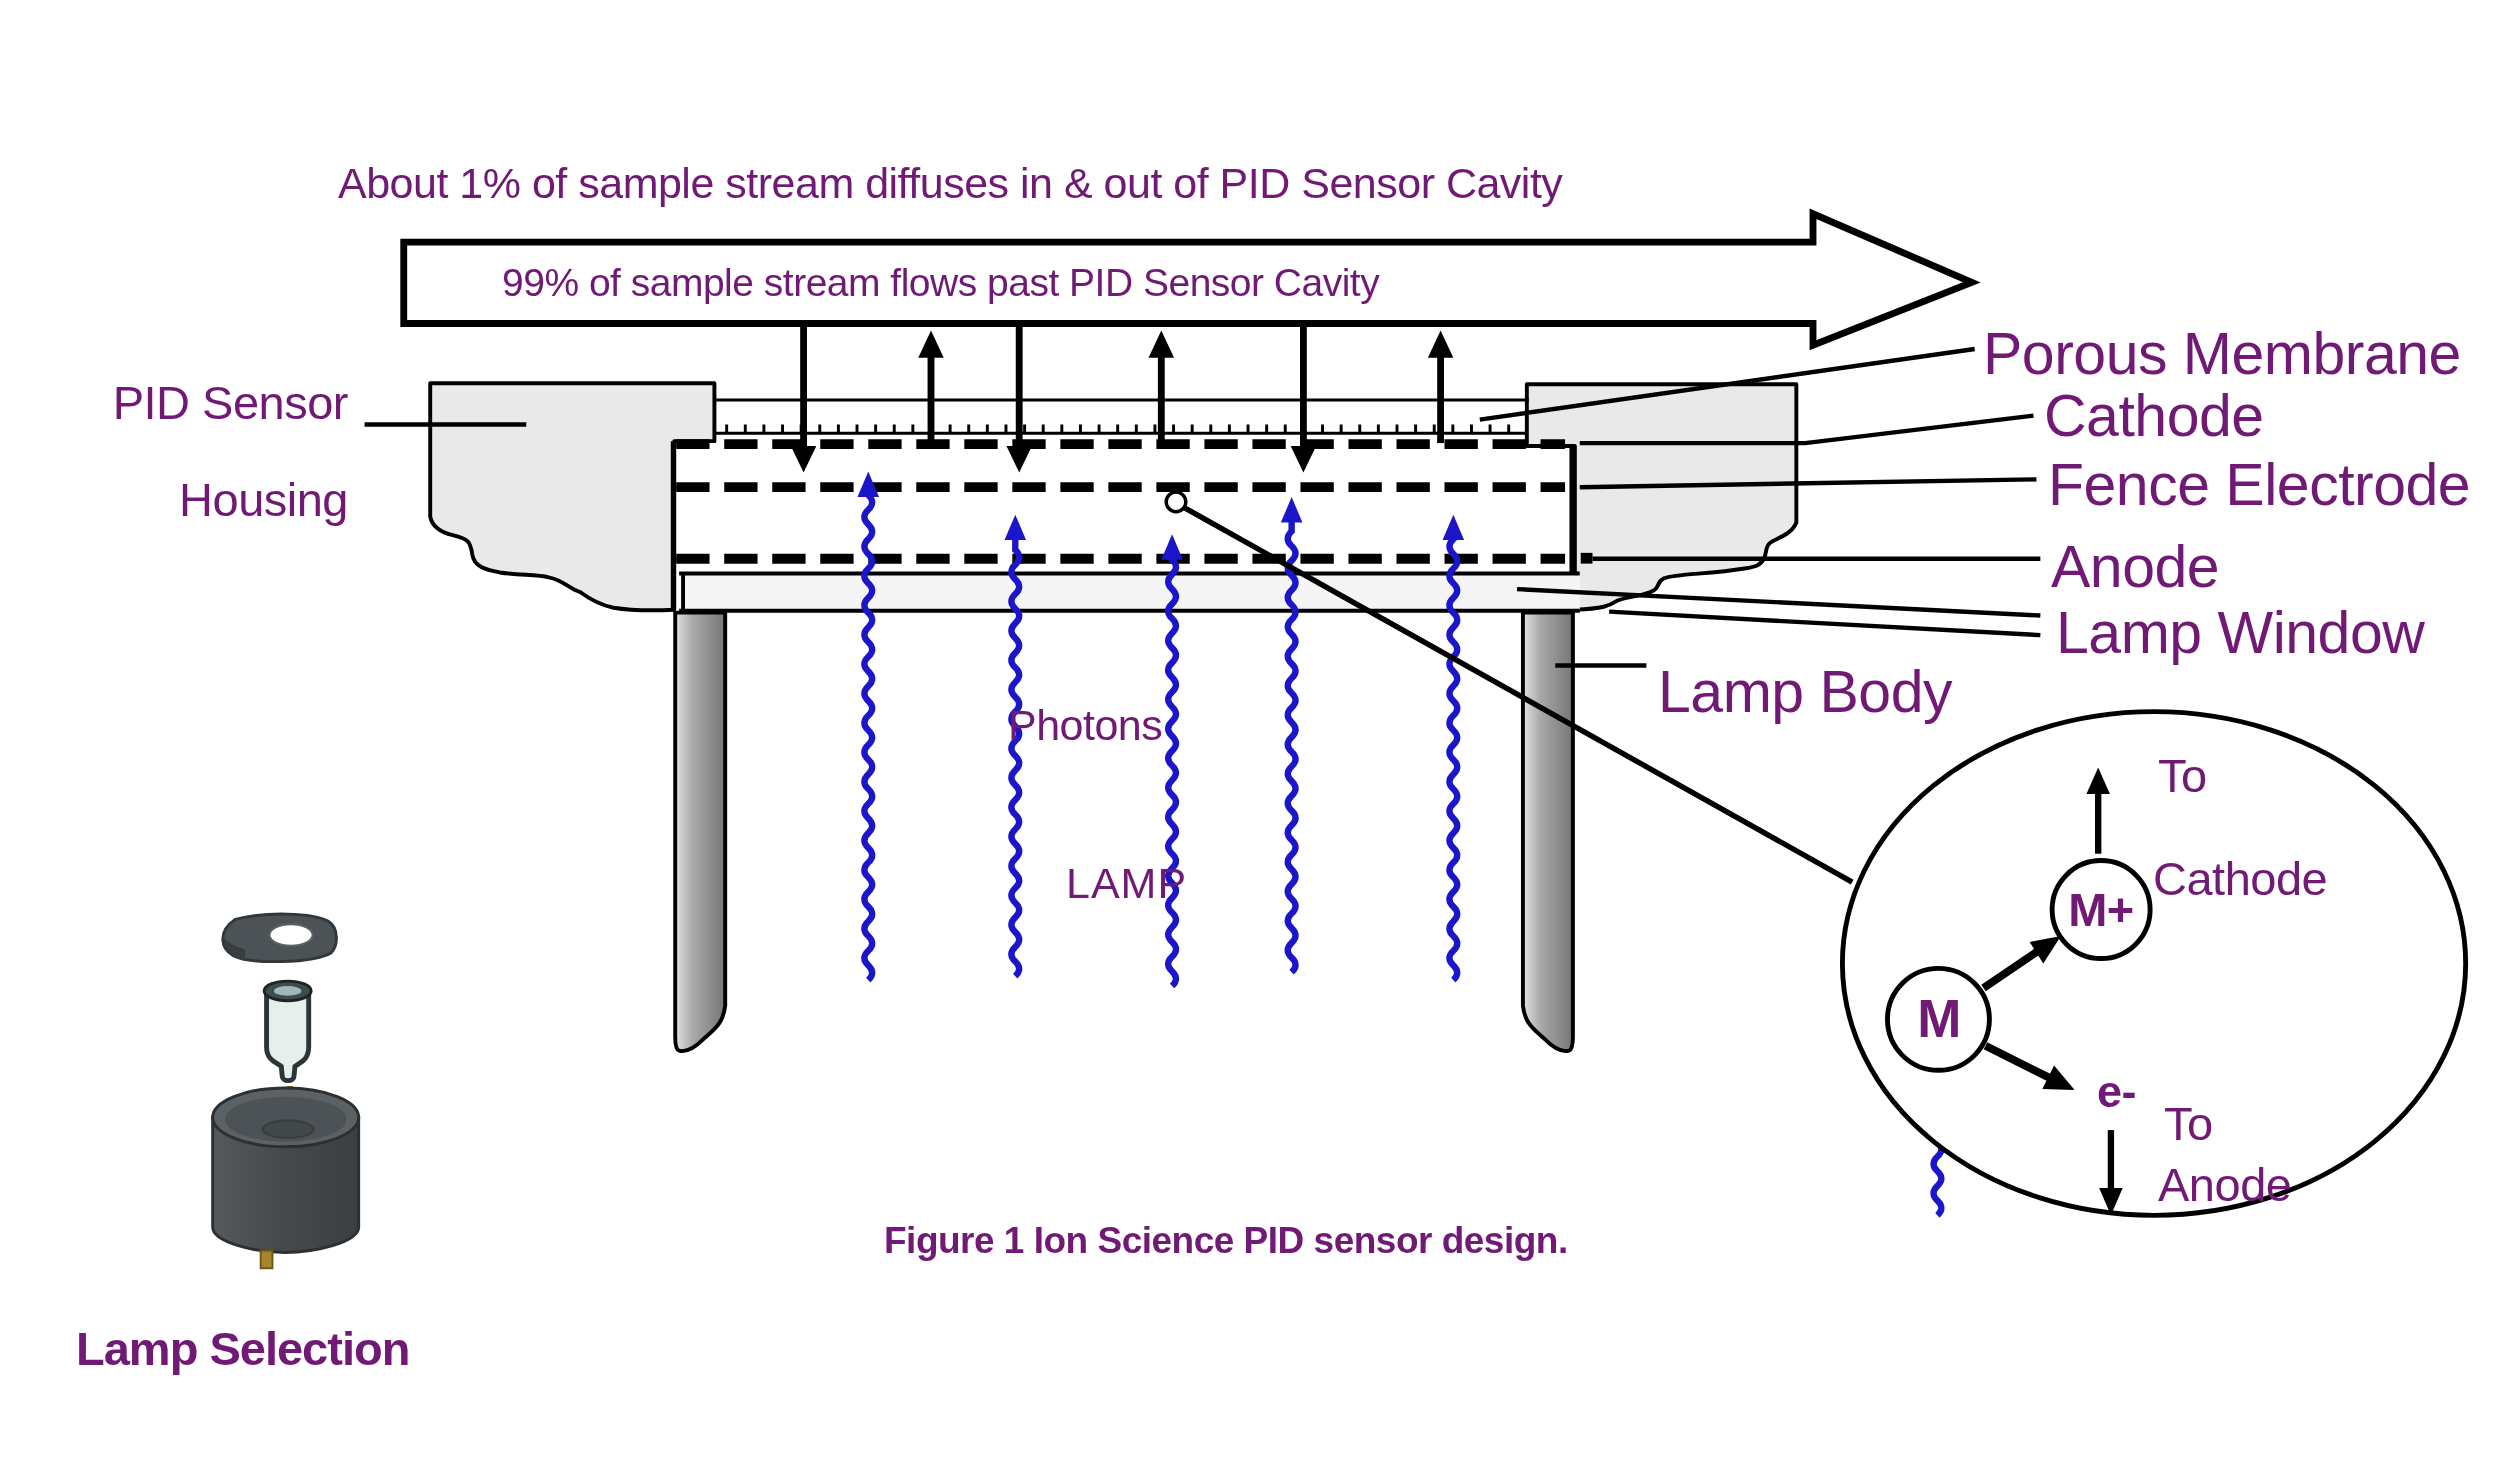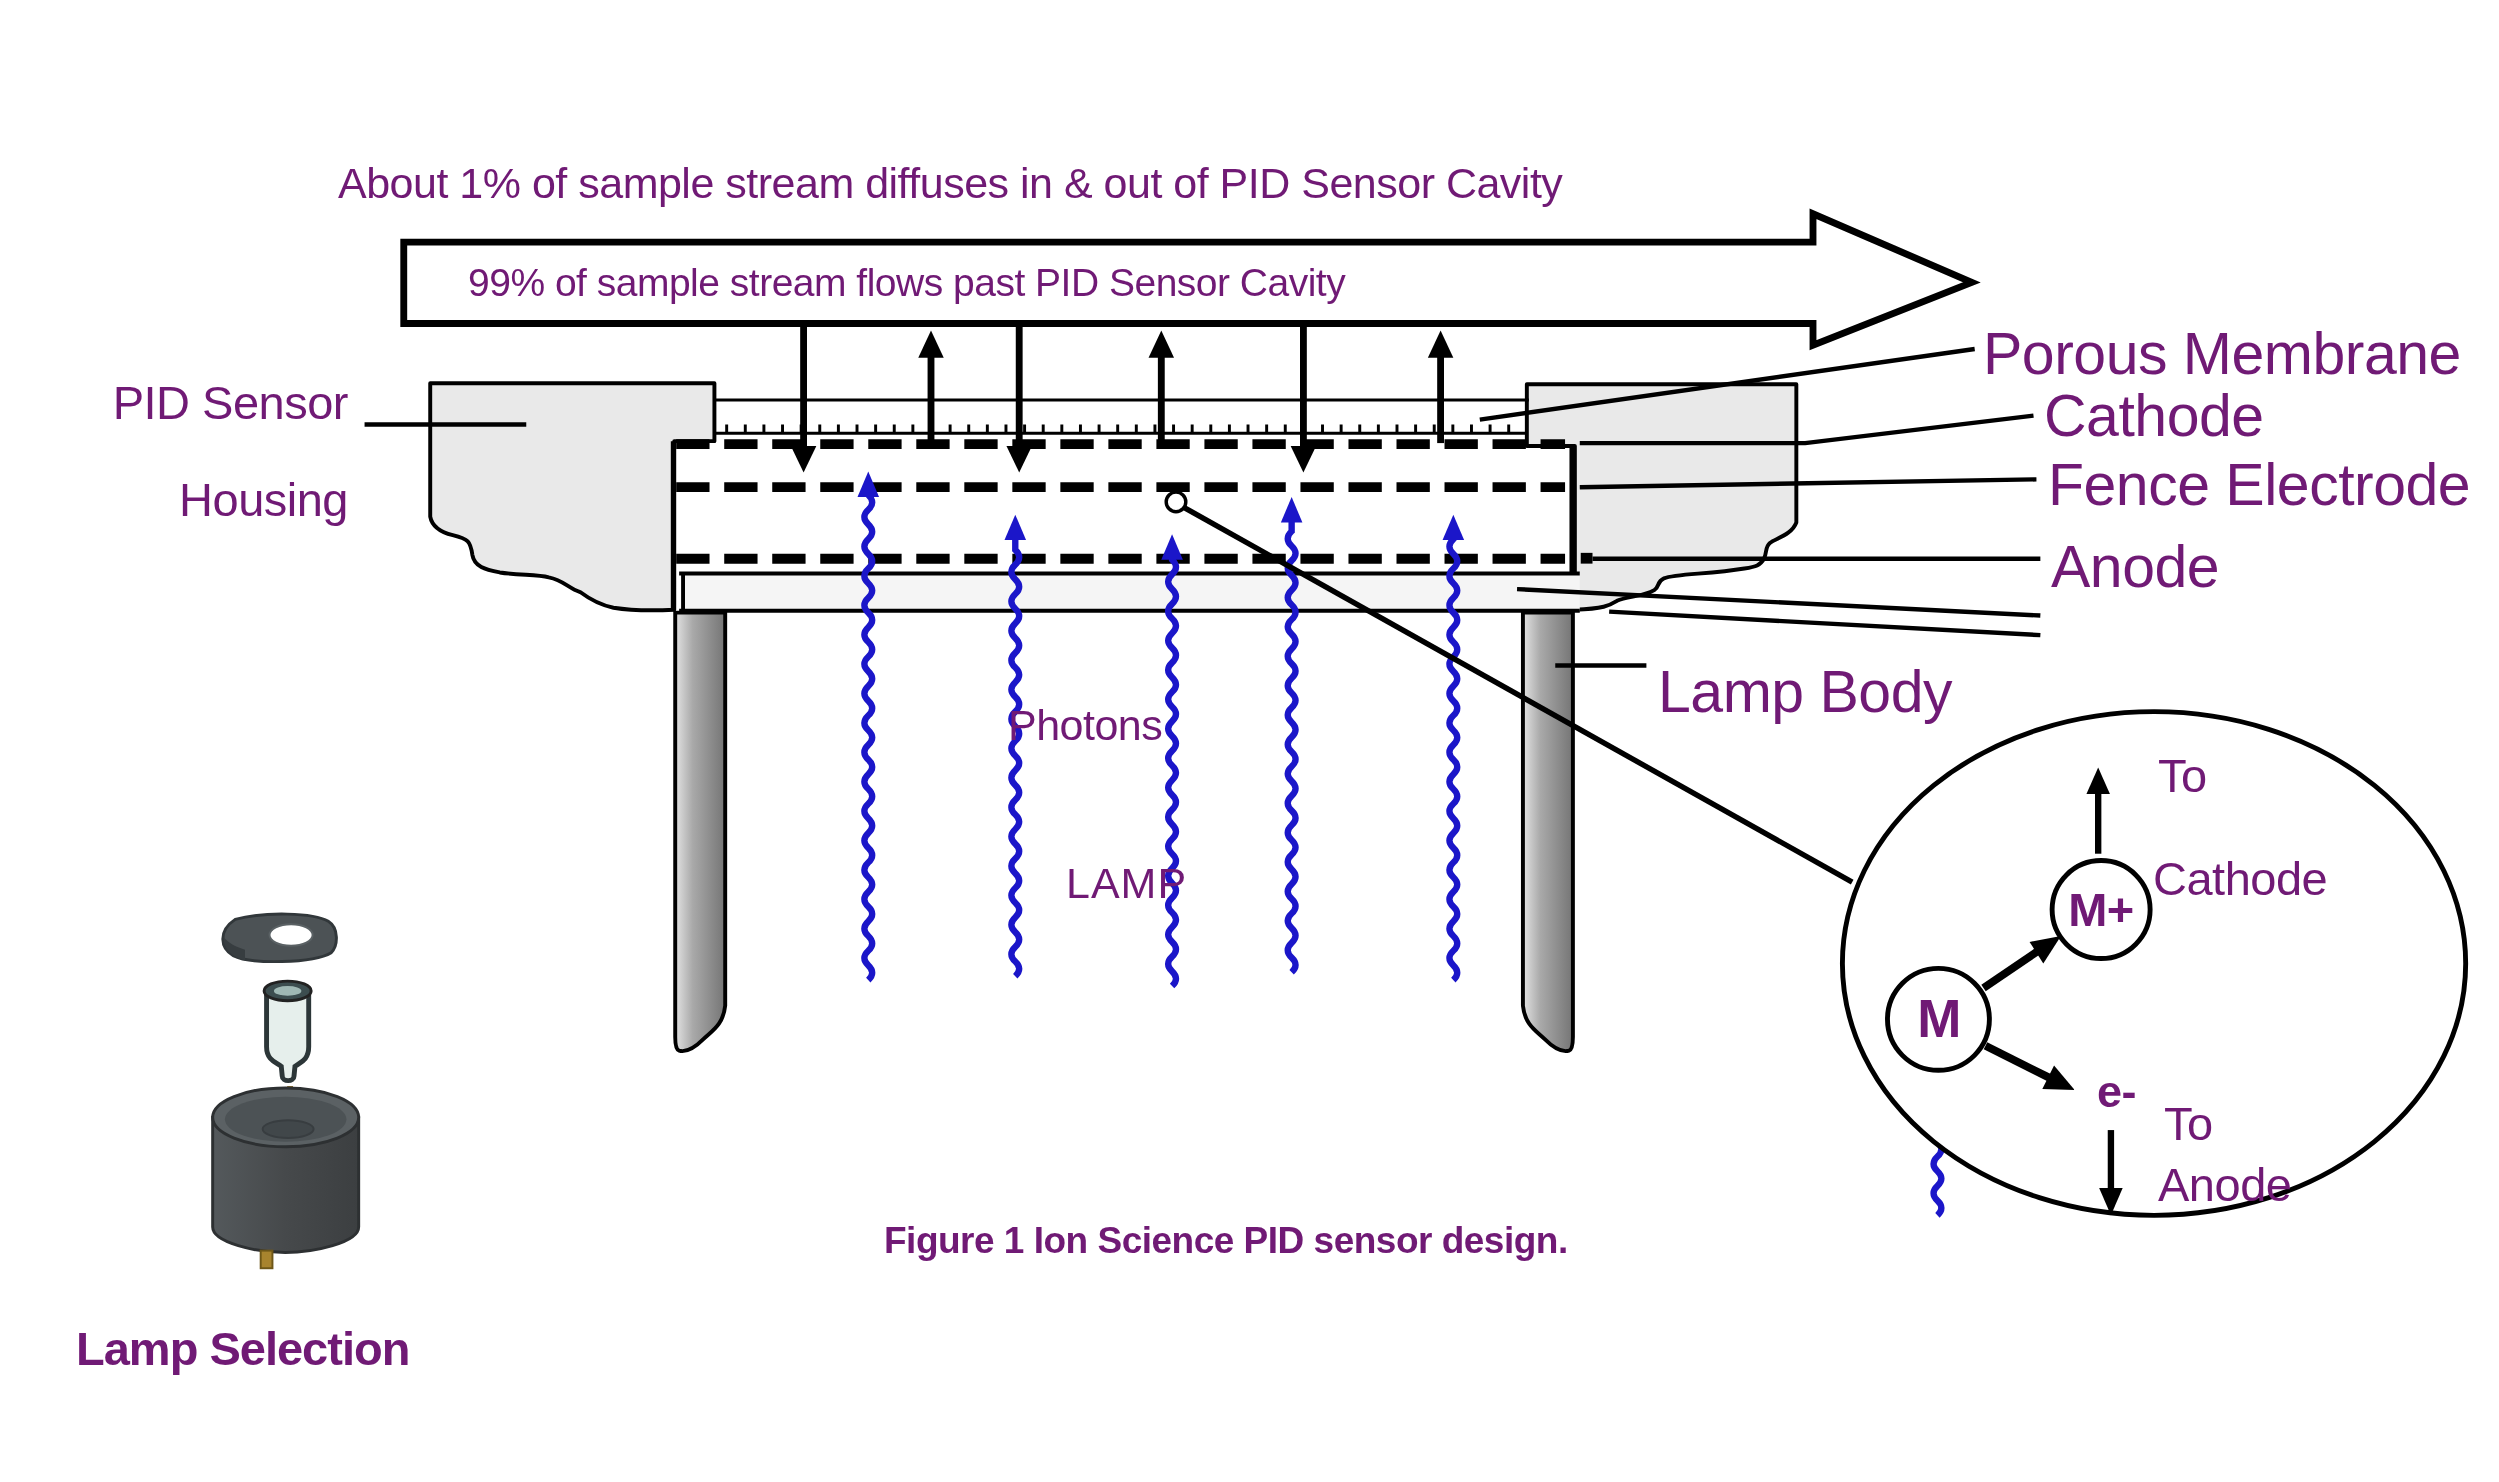--- a/index.html
+++ b/index.html
@@ -161,29 +161,30 @@
       <path d="M 217,1140 H 366 V 1252 C 366,1268 320,1278 291,1278 C 262,1278 217,1268 217,1252 Z" fill="url(#cylGrad)" stroke="#2d3032" stroke-width="3"></path>
       <ellipse cx="291.5" cy="1140" rx="74.5" ry="30" fill="#5b6164" stroke="#2d3032" stroke-width="3"></ellipse>
       <ellipse cx="291.5" cy="1142" rx="62" ry="23" fill="#4c5255"></ellipse>
       <ellipse cx="294" cy="1152" rx="26" ry="9" fill="#41474a" stroke="#383d40" stroke-width="2"></ellipse>
       <rect x="266" y="1276" width="12" height="18" fill="#a8842e" stroke="#6e5718" stroke-width="2"></rect>
     </g>
   </svg>
 
   <div class="txt t-title" style="left:338px; top:161px;">About 1% of sample stream diffuses in &amp; out of PID Sensor Cavity</div>
 
-  <div class="txt t-arrow" style="left:468px; top:263px;">99% of sample stream flows past PID Sensor Cavity</div>
+  <div class="txt t-arrow" style="left:502px; top:263px;">99% of sample stream flows past PID Sensor Cavity</div>
 
   <div class="txt t-label-sm right-align" style="left:54px; top:378px; width:294px;">PID Sensor</div>
   <div class="txt t-label-sm right-align" style="left:54px; top:431px; width:294px;margin-top:44px;">Housing</div>
 
   <div class="txt t-label" style="left:1983px; top:324px;">Porous Membrane</div>
   <div class="txt t-label" style="left:2044px; top:386px;">Cathode</div>
   <div class="txt t-label" style="left:2048px; top:455px;">Fence Electrode</div>
   <div class="txt t-label" style="left:2051px; top:537px;">Anode</div>
+  <div class="txt t-label" style="left:2056px; top:603px;">Lamp Window</div>
   <div class="txt t-label" style="left:1658px; top:662px;">Lamp Body</div>
 
   <div class="txt t-mid" style="left:988px; top:703px;margin-left:20px;">Photons</div>
   <div class="txt t-mid" style="left:1066px; top:861px; letter-spacing:1px;">LAMP</div>
 
   <div class="txt t-caption" style="left:884px; top:1222px; width:725px; ">Figure 1 Ion Science PID sensor design.</div>
 
   <div class="txt t-lampsel" style="left:76px; top:1324px;">Lamp Selection</div>
 
   <div class="txt t-inset" style="left:2158px; top:751px;">To</div>

